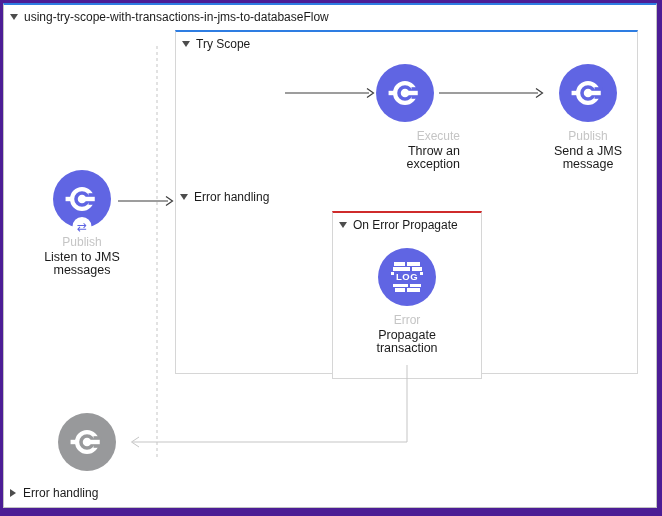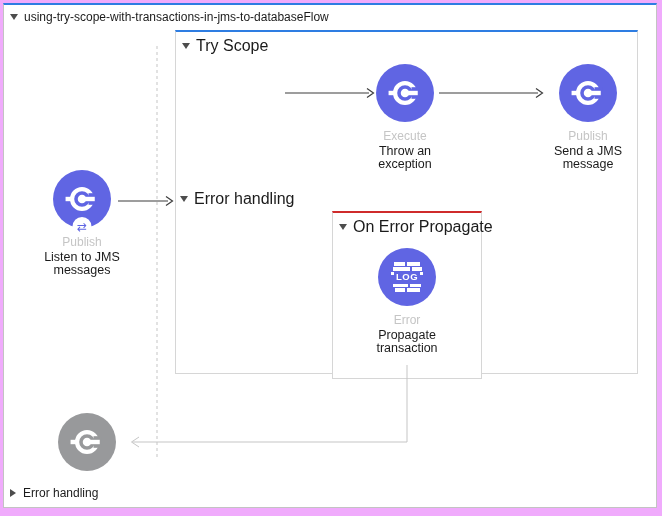--- a/index.html
+++ b/index.html
@@ -2,41 +2,41 @@
 <html><head>
 <meta charset="utf-8">
 <style>
   * { margin:0; padding:0; box-sizing:border-box; }
   html,body { background:#fff; }
   body {
     font-family: "Liberation Sans", "DejaVu Sans", sans-serif;
     width:662px; height:516px; position:relative;
     color:#1e1e1e;
   }
-  .canvas { position:absolute; left:0; top:0; width:662px; height:516px; background:#f0abfc;padding-left:37px; }
+  .canvas { position:absolute; left:0; top:0; width:662px; height:516px; background:#4c1d95;padding-left:37px; }
 
   
   .flow {
     position:absolute; left:3px; top:3px; width:654px; height:505px;
     background:#fff; border:1px solid #c3c3c3; border-top:2px solid #2e7de2;
     z-index:1;
   }
   .flow-header { position:absolute; left:6px; top:5px; display:flex; align-items:center; gap:6px; }
   .flow-title { font-size:12px; color:#1b1b1b; white-space:nowrap; }
 
   
   .tri-down { width:0; height:0; border-left:4.5px solid transparent; border-right:4.5px solid transparent; border-top:6px solid #4d4d4d; display:inline-block; flex:none; }
   .tri-right { width:0; height:0; border-top:4.5px solid transparent; border-bottom:4.5px solid transparent; border-left:6px solid #4d4d4d; display:inline-block; flex:none; }
 
   
   .try-box {
     position:absolute; left:171px; top:25px; width:463px; height:344px;
     background:#fff; border:1px solid #d6d6d6; border-top:2px solid #2e7de2;
   }
-  .box-header { position:absolute; display:flex; align-items:center; gap:6px; font-size:16px; color:#1b1b1b; white-space:nowrap; }
+  .box-header { position:absolute; display:flex; align-items:center; gap:6px; font-size:12px; color:#1b1b1b; white-space:nowrap; }
   .try-header { left:6px; top:5px; }
   .try-eh-header { left:4px; top:158px; }
   .oep-box {
     position:absolute; left:156px; top:179px; width:150px; height:168px;
     background:#fff; border:1px solid #d6d6d6; border-top:2px solid #cf2b2b;
   }
   .oep-header { left:6px; top:5px; }
 
   
   .node { position:absolute; width:110px; text-align:center; }
@@ -83,21 +83,21 @@
       <span class="flow-title">using-try-scope-with-transactions-in-jms-to-databaseFlow</span>
     </div>
 
     <div class="try-box">
       <div class="box-header try-header">
         <span class="tri-down"></span>
         <span>Try Scope</span>
       </div>
 
 
-      <div class="node" style="left:174px; top:32px;">
+      <div class="node" style="left:174px; top:32px;text-align:right;">
         <div class="circle purple">
           <svg viewBox="0 0 24 24" width="34" height="34">
             <circle cx="12" cy="12" r="7" fill="none" stroke="#fff" stroke-width="3"></circle>
             <rect x="16.6" y="7.9" width="5.6" height="8.2" fill="var(--cfill)"></rect>
             <circle cx="12" cy="12" r="3" fill="#fff"></circle>
             <rect x="12" y="10.45" width="9" height="3.1" fill="#fff"></rect>
             <rect x="0.4" y="10.45" width="4.2" height="3.1" fill="#fff"></rect>
           </svg>
         </div>
         <div class="labels">

